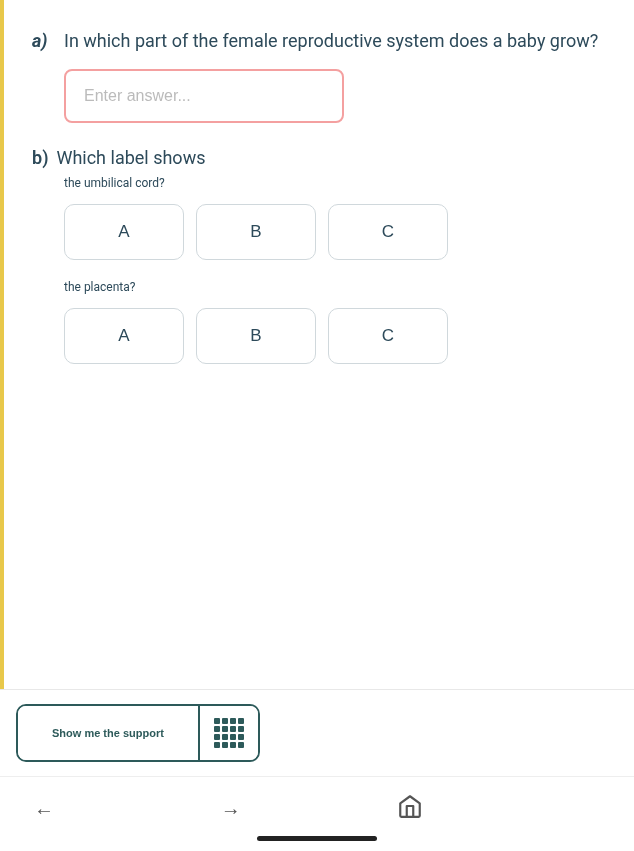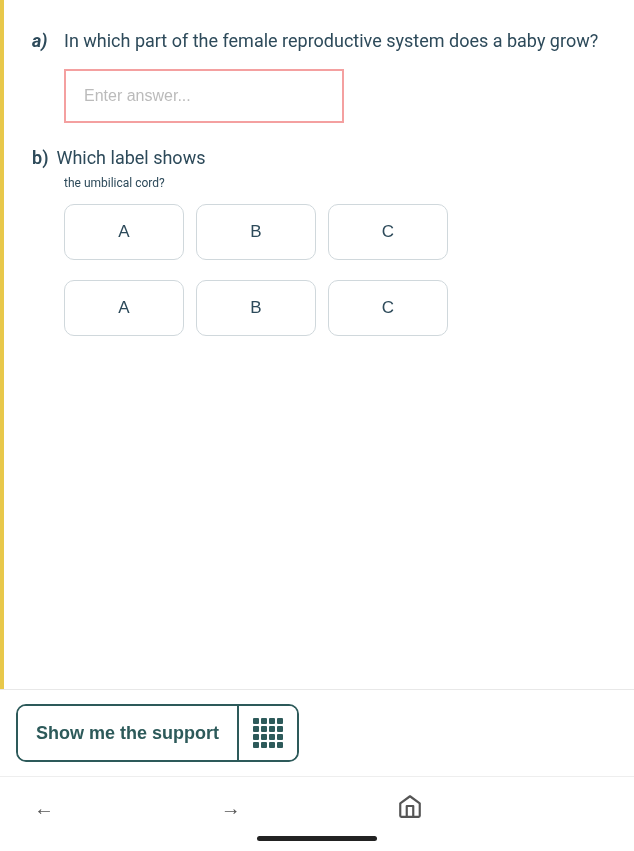--- a/index.html
+++ b/index.html
@@ -51,21 +51,21 @@
     }
 
     .question-text {
       font-weight: 400;
     }
 
     .answer-input {
       width: 280px;
       padding: 16px 18px;
       border: 2px solid #f4a0a0;
-      border-radius: 0;
+      border-radius: 8px;
       font-size: 16px;
       color: #999;
       background: #fff;
       outline: none;
       margin-left: 32px;
     }
 
     .answer-input::placeholder {
       color: #bbb;
     }
@@ -115,22 +115,22 @@
       display: flex;
       align-items: stretch;
       border: 2px solid #2d5a5a;
       border-radius: 10px;
       overflow: hidden;
     }
 
     .support-btn {
       background: #fff;
       border: none;
-      padding: 12px 18px;
-      font-size: 18px;
+      padding: 12px 34px;
+      font-size: 11px;
       font-weight: 600;
       color: #2d5a5a;
       cursor: pointer;
       white-space: nowrap;
       text-align: right;
     }
 
     .support-divider {
       width: 2px;
       background: #2d5a5a;
@@ -243,20 +243,21 @@
     <div class="sub-question">
       <div class="sub-question-text">the umbilical cord?</div>
       <div class="options-row">
         <button class="option-btn">A</button>
         <button class="option-btn">B</button>
         <button class="option-btn">C</button>
       </div>
     </div>
 
     <div class="sub-question">
+      <div class="sub-question-text">the placenta?</div>
       <div class="options-row">
         <button class="option-btn">A</button>
         <button class="option-btn">B</button>
         <button class="option-btn">C</button>
       </div>
     </div>
   </div>
 
 </div>
 

